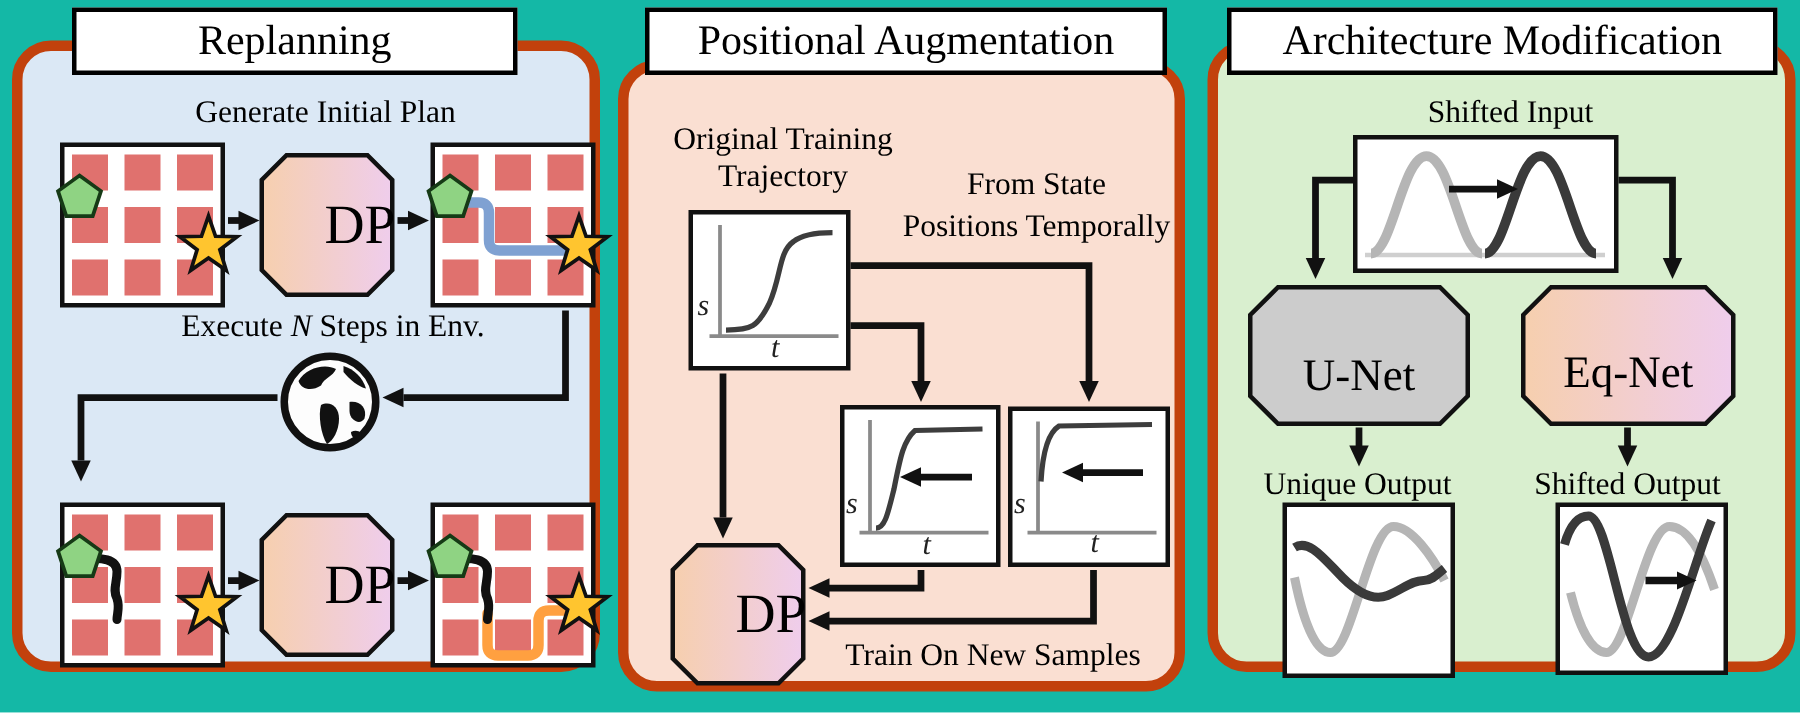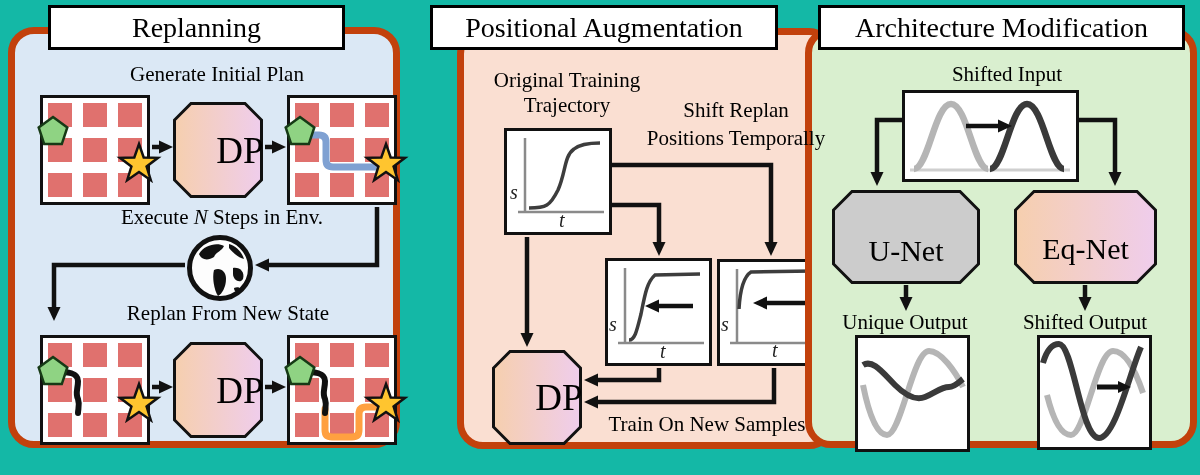--- a/index.html
+++ b/index.html
@@ -2,21 +2,21 @@
 <html><head>
 <meta charset="utf-8">
 <style>
   html,body { margin:0; padding:0; background:#fff; }
   #figure {
     position:relative; width:1200px; height:475px; background:#14b8a6;
     font-family:"Liberation Serif","DejaVu Serif",serif; overflow:hidden;
   }
   .panel { position:absolute; border:7px solid #c2410c; border-radius:26px; box-sizing:border-box; }
   #panel-replanning   { left:8px;   top:27px; width:392px; height:421px; background:#dbe8f5; }
-  #panel-positional   { left:412px; top:28px; width:378px; height:421px; background:#fadfd2;margin-left:45px; }
+  #panel-positional   { left:412px; top:40px; width:378px; height:421px; background:#fadfd2; }
   #panel-architecture { left:805px; top:27px; width:392px; height:421px; background:#d9efcf; }
   .title-box {
     position:absolute; top:5px; height:45px; background:#fff; border:3px solid #000;
     box-sizing:border-box; display:flex; align-items:center; justify-content:center;
     font-size:28px; color:#000; z-index:6; white-space:nowrap;
   }
   #title-replanning   { left:48px;  width:297px; }
   #title-positional   { left:430px; width:348px; }
   #title-architecture { left:818px; width:367px; }
   .label { position:absolute; font-size:21px; line-height:1.15; color:#000;
@@ -96,21 +96,20 @@
       <circle cx="34" cy="34" r="30.5" fill="#fdfdfd" stroke="#111" stroke-width="5"></circle>
       <g fill="#111">
         <path d="M13,20 C18,11 31,8 38,12 C36,17 30,18 28,23 C22,27 15,26 13,20 Z"></path>
         <path d="M43,10 C50,12 56,18 58,25 C53,24 47,19 43,14 Z"></path>
         <path d="M28,36 C34,33 40,37 40,45 C40,53 36,60 32,62 C28,56 26,43 28,36 Z"></path>
         <path d="M47,34 C54,33 59,38 57,45 C54,50 47,46 47,40 Z"></path>
         <path d="M48,54 C52,52 56,54 55,58 C52,60 48,58 48,54 Z"></path>
       </g>
     </svg>
 
-    <div class="label" style="left:213px; top:267px;">Replan From New State</div>
 
     <svg class="abs" style="left:25px; top:301px;" width="110" height="110" viewBox="0 0 110 110">
       <rect x="1.5" y="1.5" width="107" height="107" fill="#ffffff" stroke="#111" stroke-width="3"></rect>
       <g fill="#e0716e">
         <rect x="8" y="8" width="24" height="24"></rect>
           <rect x="43" y="8" width="24" height="24"></rect>
           <rect x="78" y="8" width="24" height="24"></rect>
         <rect x="8" y="43" width="24" height="24"></rect>
           <rect x="43" y="43" width="24" height="24"></rect>
           <rect x="78" y="43" width="24" height="24"></rect>
@@ -168,21 +167,21 @@
         <path d="M170,231 L39,231 L39,273" fill="none"></path>
           <polygon points="39,287 32.5,273 45.5,273" stroke="none"></polygon>
       </g>
     </svg>
   </div>
 
   <div class="panel" id="panel-positional">
 
     <div class="label" style="left:103px; top:33px;">Original Training</div>
     <div class="label" style="left:103px; top:58px;">Trajectory</div>
-    <div class="label" style="left:272px; top:63px;">Shift Replan</div>
+    <div class="label" style="left:272px; top:63px;">From State</div>
     <div class="label" style="left:272px; top:91px;">Positions Temporally</div>
 
     <svg class="abs" style="left:40px; top:93px;" width="108" height="107" viewBox="0 0 108 107">
       <rect x="1.5" y="1.5" width="105" height="104" fill="#ffffff" stroke="#111" stroke-width="3"></rect>
       <line x1="21" y1="10" x2="21" y2="84" stroke="#8a8a8a" stroke-width="2.5"></line>
       <line x1="14" y1="84" x2="100" y2="84" stroke="#8a8a8a" stroke-width="2.5"></line>
       <path d="M25,80 C42,80 46,78 54,62 C62,44 60,28 70,21 C76,16 88,15 96,15" fill="none" stroke="#3d3d3d" stroke-width="3.5"></path>
     </svg>
     <div class="axis-label" style="left:46px; top:146px;">s</div>
     <div class="axis-label" style="left:95px; top:174px;">t</div>

